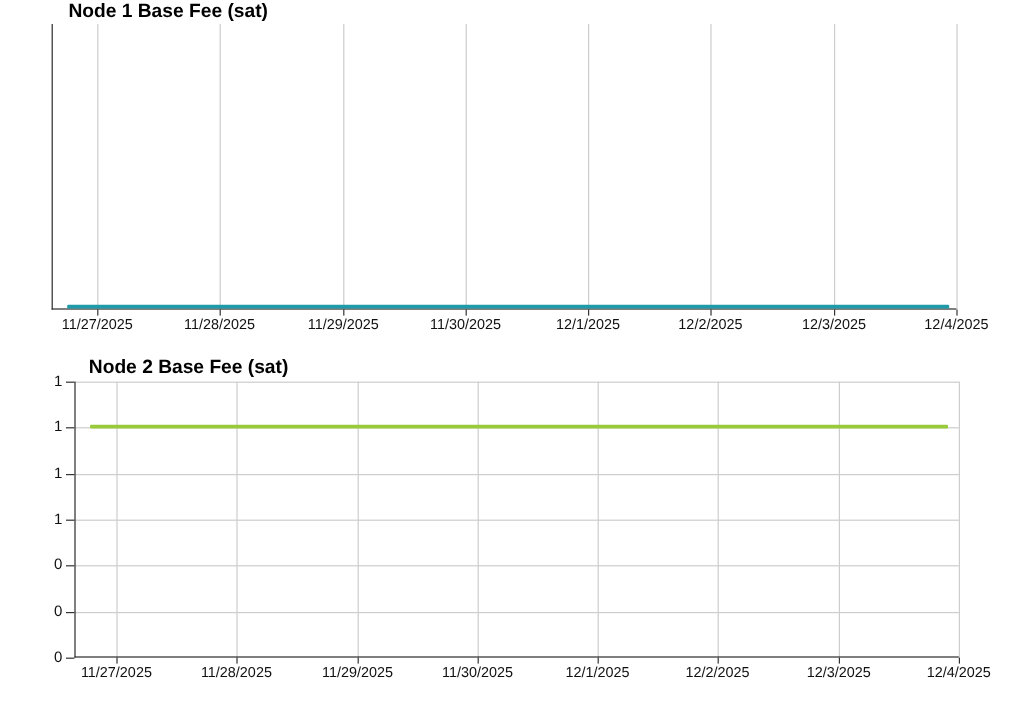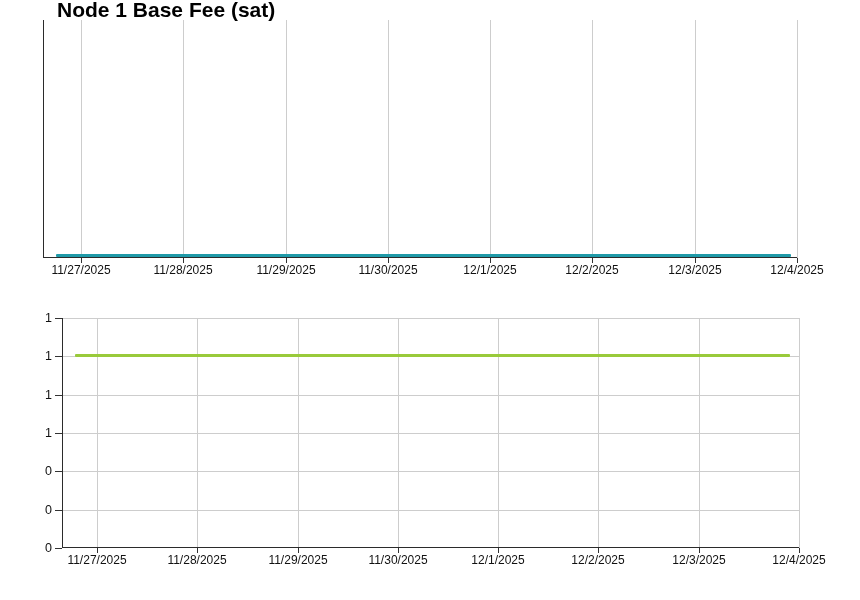--- a/index.html
+++ b/index.html
@@ -2,21 +2,21 @@
 <html><head>
 <meta charset="utf-8">
 <style>
   html,body{margin:0;padding:0;}
   body{
     width:860px;height:600px;background:#ffffff;overflow:hidden;position:relative;
     font-family:"Liberation Sans",sans-serif;
   }
   .chart-layer{position:absolute;left:0;top:0;width:860px;height:600px;}
   .chart-title{
-    position:absolute;margin:0;font-size:21px;font-weight:bold;color:#000000;
+    position:absolute;margin:0;font-size:16px;font-weight:bold;color:#000000;
     white-space:nowrap;line-height:19px;
   }
   .axis-plot{
     position:absolute;box-sizing:border-box;background:transparent;
     border-left:1px solid #2b2b2b;border-bottom:1px solid #2b2b2b;
   }
   .gridline-v{position:absolute;width:1px;background:#cdcdcd;}
   .gridline-h{position:absolute;height:1px;background:#cdcdcd;}
   .tick{position:absolute;background:#333333;}
   .x-label{
@@ -56,20 +56,21 @@
     <div class="tick" style="left: 695px; top: 258px; width: 1px; height: 5px;"></div>
     <div class="x-label" style="left: 695px; top: 263px;">12/3/2025</div>
     <div class="gridline-v" style="left: 797px; top: 20px; height: 238px;"></div>
     <div class="tick" style="left: 797px; top: 258px; width: 1px; height: 5px;"></div>
     <div class="x-label" style="left: 797px; top: 263px;">12/4/2025</div>
     <div class="axis-plot" style="left: 43px; top: 20px; width: 754px; height: 238px;"></div>
     <div class="series-line" style="left: 56px; top: 254px; width: 735px; height: 3px; background: rgb(31, 154, 168);"></div>
   </div>
 
 <div class="chart-layer">
+  <h2 class="chart-title" style="left:74px;top:297px;">Node 2 Base Fee (sat)</h2>
 <div class="gridline-h" style="left: 62px; top: 318px; width: 737px;"></div>
     <div class="tick" style="left: 55px; top: 318px; width: 7px; height: 1px;"></div>
     <div class="y-label" style="left: 22px; top: 318px;">1</div>
     <div class="gridline-h" style="left: 62px; top: 356px; width: 737px;"></div>
     <div class="tick" style="left: 55px; top: 356px; width: 7px; height: 1px;"></div>
     <div class="y-label" style="left: 22px; top: 356px;">1</div>
     <div class="gridline-h" style="left: 62px; top: 395px; width: 737px;"></div>
     <div class="tick" style="left: 55px; top: 395px; width: 7px; height: 1px;"></div>
     <div class="y-label" style="left: 22px; top: 395px;">1</div>
     <div class="gridline-h" style="left: 62px; top: 433px; width: 737px;"></div>

